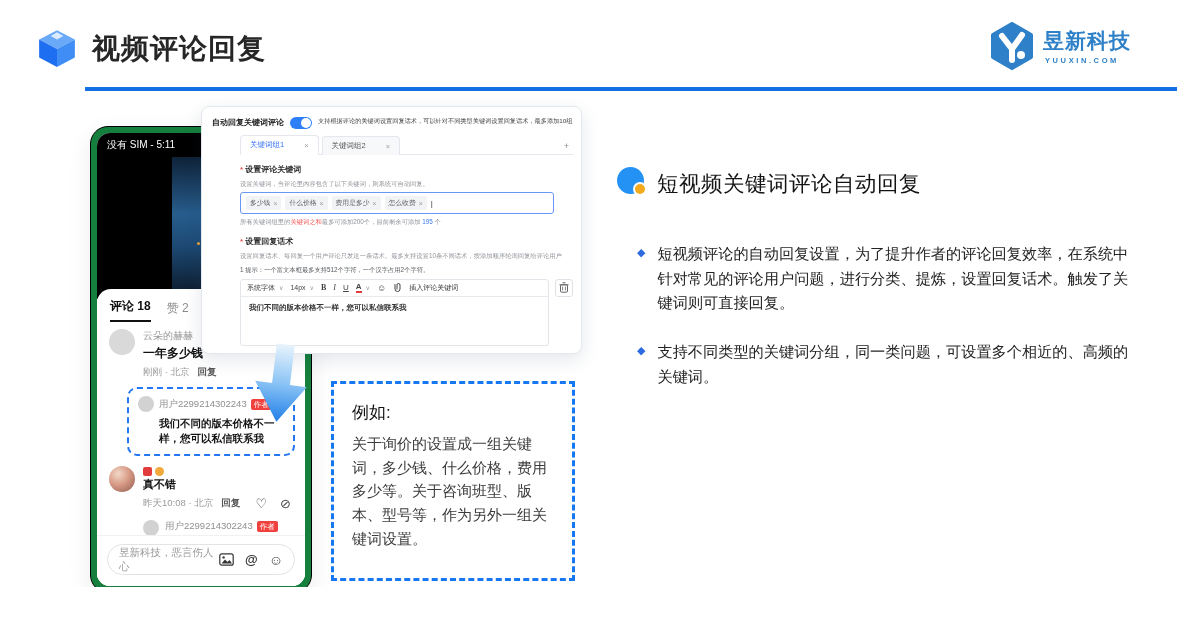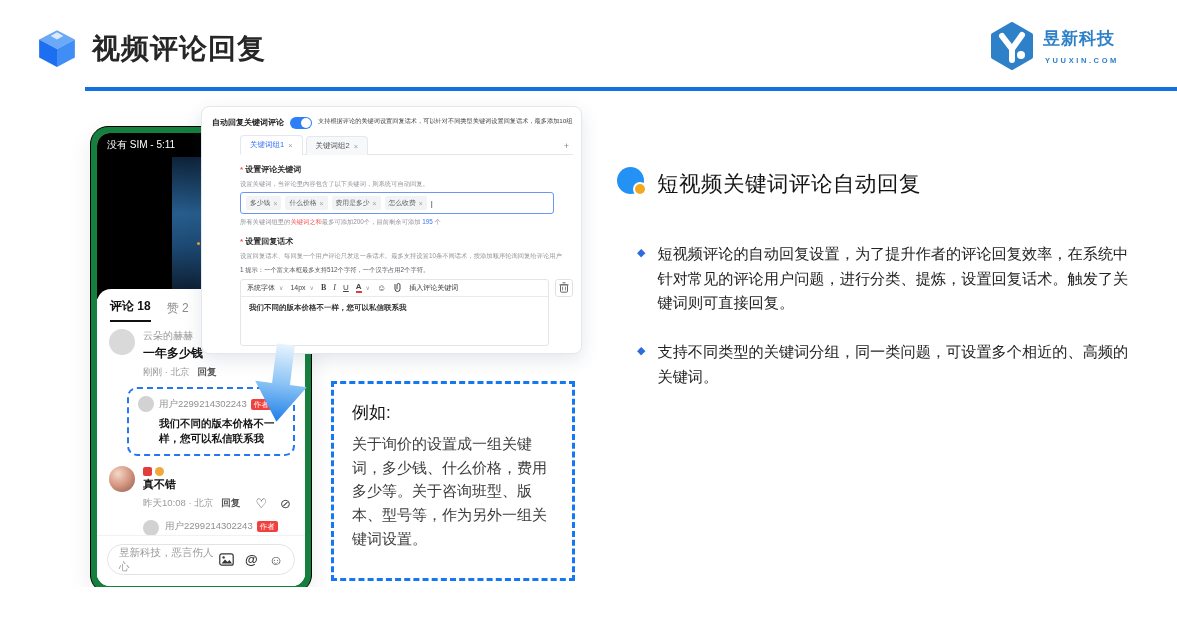--- a/index.html
+++ b/index.html
@@ -4,21 +4,21 @@
 <style>
   * { margin:0; padding:0; box-sizing:border-box; }
   html,body { background:#fff; }
   body { font-family:"Liberation Sans","DejaVu Sans",sans-serif; }
   .page { position:relative; width:1177px; height:587px; background:#fff; overflow:hidden; }
   .abs { position:absolute; }
 
   
   .hdr-title { left:92px; top:30px; font-size:28px; font-weight:600; color:#262626; letter-spacing:1px; }
   .hdr-rule { left:85px; top:87px; width:1092px; height:4px; background:#1270e3; }
-  .logo-name { left:1043px; top:27px; font-size:17px; font-weight:700; color:#2e80c8; letter-spacing:1px; }
+  .logo-name { left:1043px; top:27px; font-size:21px; font-weight:700; color:#2e80c8; letter-spacing:1px; }
   .logo-domain { left:1045px; top:56px; font-size:7.5px; font-weight:700; color:#2e80c8; letter-spacing:2.6px; }
 
   
   .footer-bar { left:0; top:629px; width:1177px; height:8px; background:#1e2b5e; }
 
   
   .phone { left:90px; top:126px; width:222px; height:467px; background:#15803d; border:1px solid #000000; border-radius:18px; padding:6px; box-shadow:0 8px 24px rgba(0,0,0,.08); }
   .screen { width:100%; height:100%; border-radius:13px; overflow:hidden; background:#fff; position:relative; }
   .statusbar { height:24px; background:#000; color:#fff; font-size:10px; line-height:24px; padding-left:10px; }
   .video { height:142px; background:#000; position:relative; }
@@ -59,21 +59,21 @@
 
   
   .dialog { left:201px; top:106px; width:381px; height:248px; background:#fff; border:1px solid #e4e7eb; border-radius:8px; box-shadow:0 6px 18px rgba(31,56,88,.12); padding:10px 8px 10px 10px; z-index:20; color:#333; }
   .dlg-row1 { display:flex; align-items:flex-start; }
   .dlg-label { font-size:8px; font-weight:700; color:#222; flex:none; }
   .toggle { width:22px; height:12px; border-radius:7px; background:#2d7ff7; position:relative; margin:0 6px; flex:none; }
   .toggle::after { content:""; position:absolute; right:1px; top:1px; width:10px; height:10px; border-radius:50%; background:#fff; }
   .dlg-desc { font-size:6.2px; color:#444; white-space:nowrap; }
   .dlg-body { margin-left:28px; }
   .dtabs { display:flex; align-items:flex-end; border-bottom:1px solid #e4e7ed; margin-top:6px; position:relative; }
-  .dtab { font-size:7.5px; padding:4px 9px; border:1px solid #e4e7ed; border-bottom:none; border-radius:4px 4px 0 0; margin-bottom:-1px; display:flex; gap:4px; align-items:center;text-align:right; }
+  .dtab { font-size:7.5px; padding:4px 9px; border:1px solid #e4e7ed; border-bottom:none; border-radius:4px 4px 0 0; margin-bottom:-1px; display:flex; gap:20px; align-items:center;text-align:right; }
   .dtab.active { color:#3370f6; background:#fff; border-bottom:1px solid #fff; }
   .dtab.idle { color:#555; background:#f7f8fa; margin-left:3px; }
   .dtab .x { color:#9aa0a6; }
   .dtab-add { margin-left:auto; color:#888; font-size:9px; padding:0 4px 3px 0; }
   .sec-title { margin-top:9px; font-size:8px; font-weight:700; color:#2b2b2b; }
   .req { color:#f25555; margin-right:2px; }
   .gray-txt { margin-top:4px; font-size:6.3px; color:#90949a; line-height:1.5; }
   .tag-input { margin-top:4px; width:314px; border:1px solid #6a97f3; border-radius:3px; padding:3px 5px; display:flex; gap:4px; align-items:center; }
   .kw-tag { background:#f2f3f5; color:#5f6368; font-size:6.8px; padding:2px 4px; border-radius:2px; display:flex; gap:3px; align-items:center; }
   .kw-tag .x { color:#9aa0a6; }

